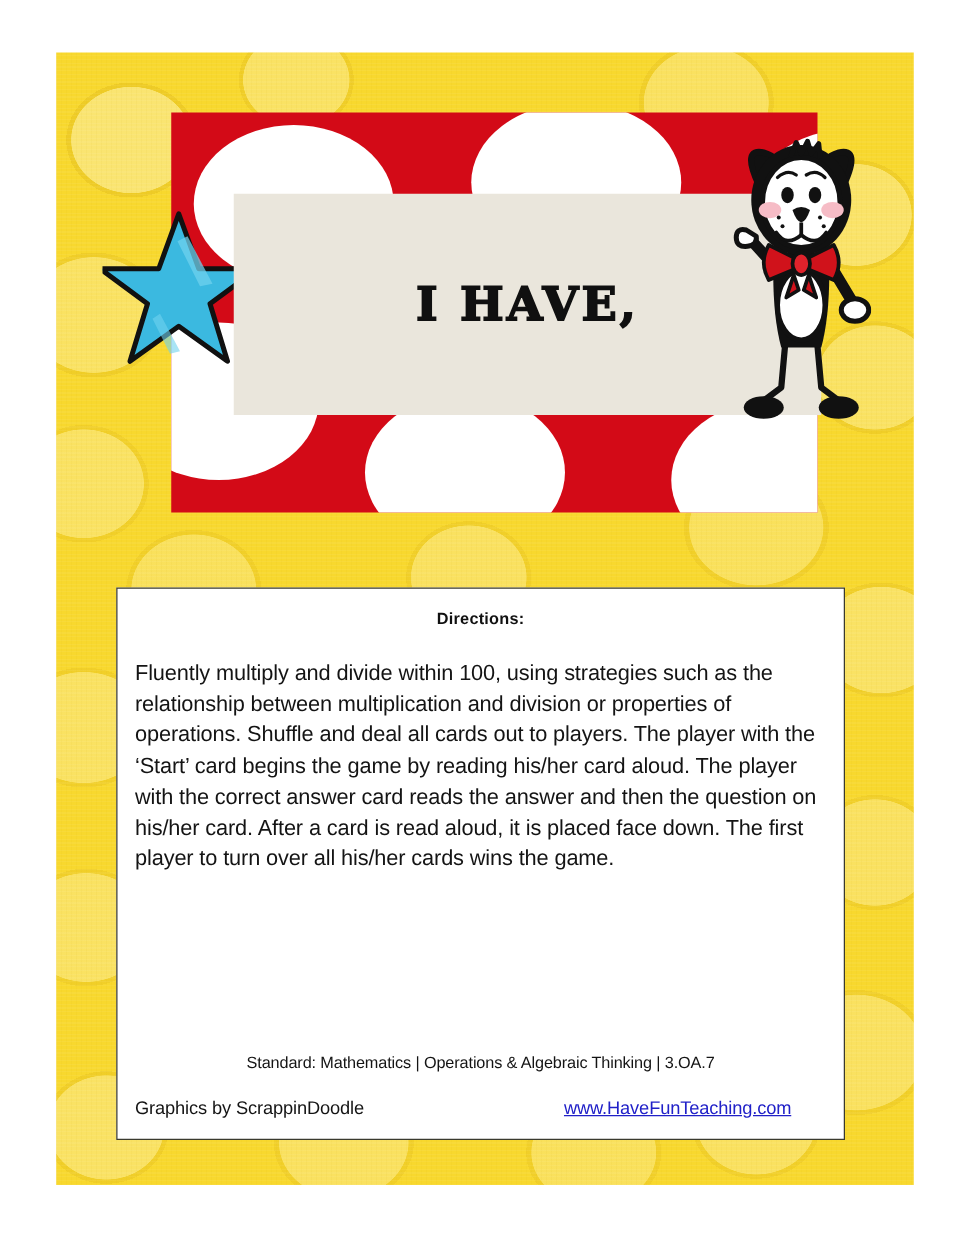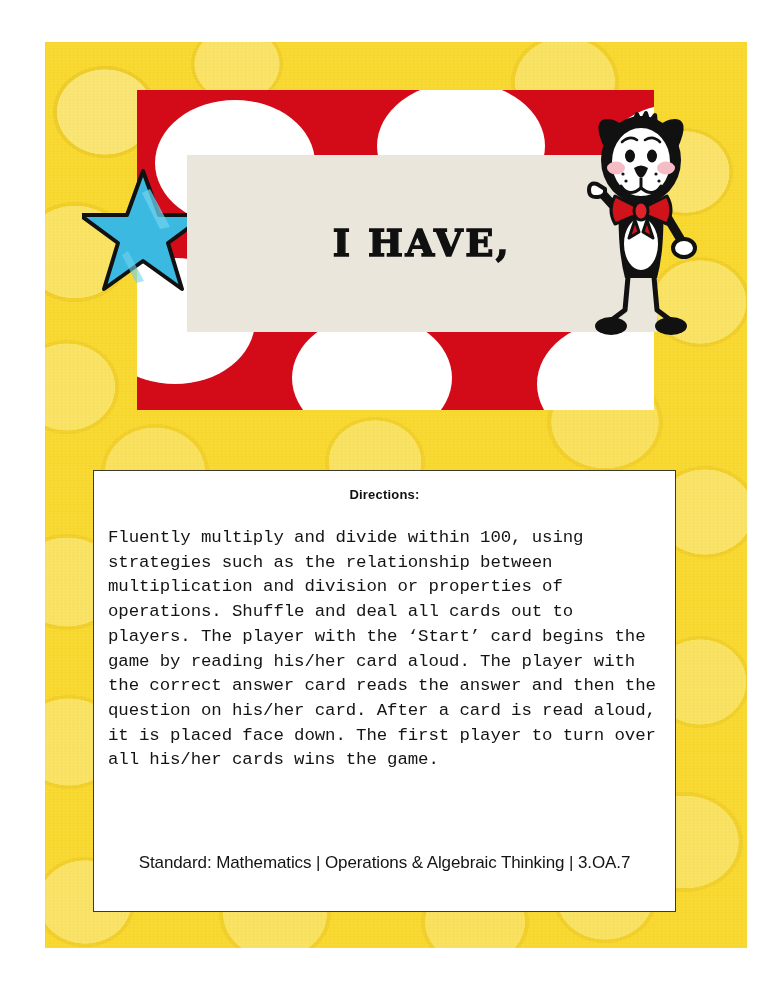--- a/index.html
+++ b/index.html
@@ -37,21 +37,20 @@
       radial-gradient(ellipse 54px 48px at 110px 430px, rgba(255,255,255,0.22) 0 92%, rgba(216,176,20,0.22) 93% 100%, transparent 100%),
       radial-gradient(ellipse 52px 46px at 660px 470px, rgba(255,255,255,0.26) 0 92%, rgba(216,176,20,0.24) 93% 100%, transparent 100%),
       radial-gradient(ellipse 56px 48px at 22px 540px, rgba(255,255,255,0.25) 0 92%, rgba(216,176,20,0.22) 93% 100%, transparent 100%),
       radial-gradient(ellipse 50px 46px at 655px 640px, rgba(255,255,255,0.24) 0 92%, rgba(216,176,20,0.22) 93% 100%, transparent 100%),
       radial-gradient(ellipse 54px 47px at 24px 700px, rgba(255,255,255,0.25) 0 92%, rgba(216,176,20,0.22) 93% 100%, transparent 100%),
       radial-gradient(ellipse 58px 50px at 640px 800px, rgba(255,255,255,0.24) 0 92%, rgba(216,176,20,0.22) 93% 100%, transparent 100%),
       radial-gradient(ellipse 50px 45px at 40px 860px, rgba(255,255,255,0.26) 0 92%, rgba(216,176,20,0.24) 93% 100%, transparent 100%),
       radial-gradient(ellipse 56px 48px at 230px 872px, rgba(255,255,255,0.24) 0 92%, rgba(216,176,20,0.22) 93% 100%, transparent 100%),
       radial-gradient(ellipse 54px 46px at 430px 880px, rgba(255,255,255,0.22) 0 92%, rgba(216,176,20,0.22) 93% 100%, transparent 100%),
       radial-gradient(ellipse 52px 46px at 560px 855px, rgba(255,255,255,0.24) 0 92%, rgba(216,176,20,0.22) 93% 100%, transparent 100%);
-    padding-left: 16px;
   }
   
   #page-grain {
     position: absolute;
     inset: 0;
     background-image:
       repeating-linear-gradient(0deg, rgba(255,255,255,0.055) 0 1px, transparent 1px 3px),
       repeating-linear-gradient(90deg, rgba(197,158,12,0.055) 0 1px, transparent 1px 4px);
     pointer-events: none;
   }
@@ -133,32 +132,31 @@
     color: #111111;
     margin-top: 16px;
     letter-spacing: 0.2px;
   }
   #directions-body {
     margin: 24px 16px 0 14px;
     font-size: 17.4px;
     line-height: 1.42;
     color: #141414;
     letter-spacing: -0.1px;
-    font-family: Liberation Mono, monospace;
   }
 
   #footer {
     position: absolute;
     left: 0;
     right: 0;
     bottom: 16px;
   }
   #standard-line {
     text-align: center;
-    font-size: 17px;
+    font-size: 13px;
     color: #141414;
     margin-bottom: 22px;
     letter-spacing: -0.1px;
   }
   #credit-row {
     display: flex;
     align-items: baseline;
     padding: 0 16px 0 14px;
   }
   #graphics-credit {
@@ -260,16 +258,20 @@
       </g>
     </svg>
   </div>
 
   <div id="directions-box">
     <div id="directions-heading">Directions:</div>
     <div id="directions-body">Fluently multiply and divide within 100, using strategies such as the relationship between multiplication and division or properties of operations.  Shuffle and deal all cards out to players. The player with the ‘Start’ card begins the game by reading his/her card aloud. The player with the correct answer card reads the answer and then the question on his/her card. After a card is read aloud, it is placed face down. The first player to turn over all his/her cards wins the game.</div>
 
     <div id="footer">
       <div id="standard-line">Standard: Mathematics | Operations &amp; Algebraic Thinking | 3.OA.7</div>
+      <div id="credit-row">
+        <span id="graphics-credit">Graphics by ScrappinDoodle</span>
+        <a id="site-link" href="#">www.HaveFunTeaching.com</a>
+      </div>
     </div>
   </div>
 
 </div>
 
 </body></html>

